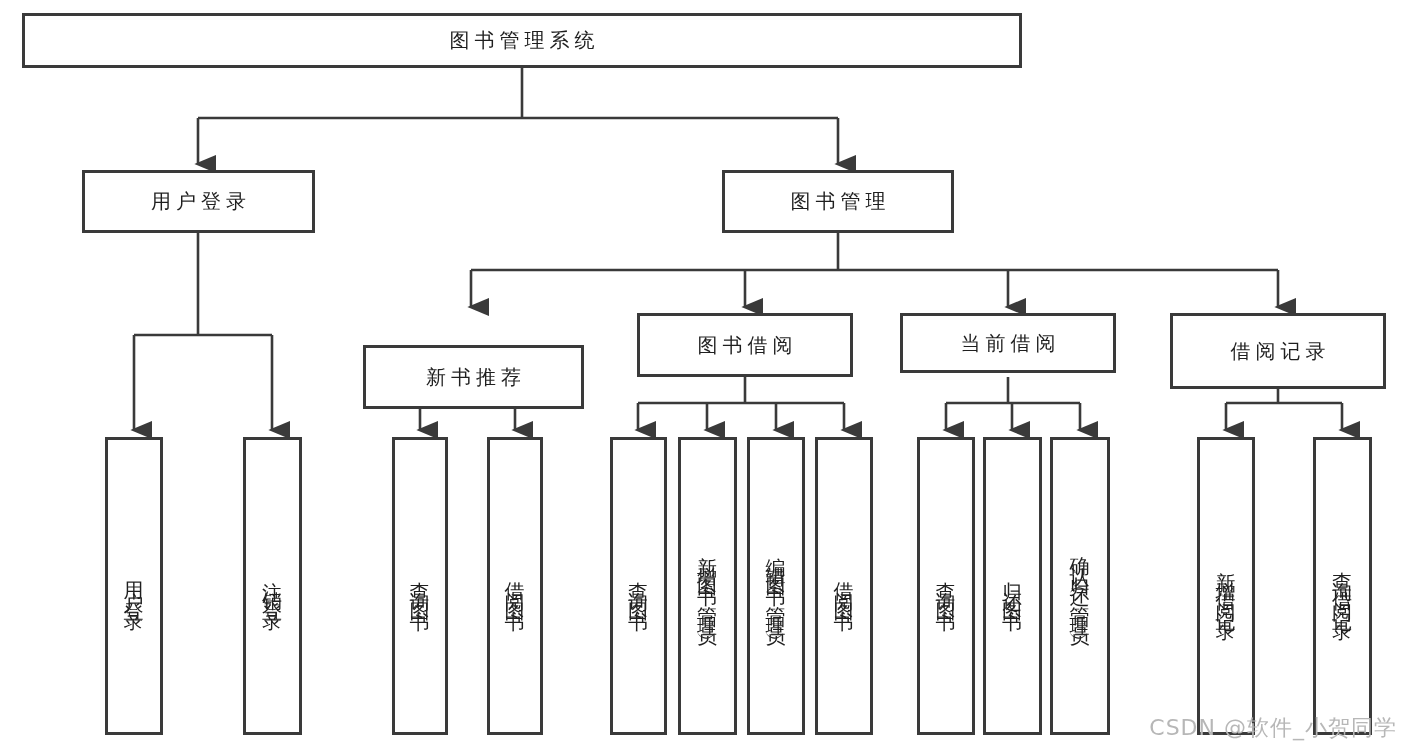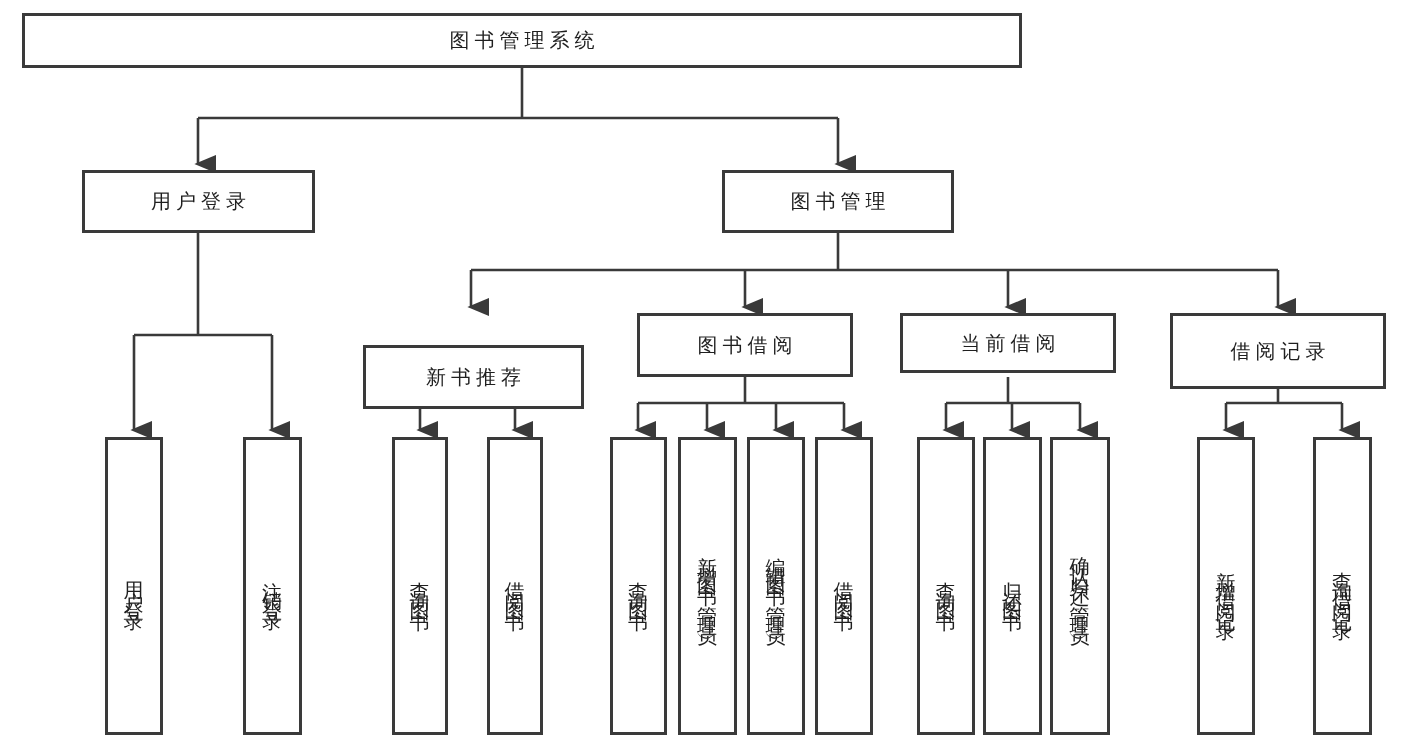--- a/index.html
+++ b/index.html
@@ -138,13 +138,14 @@
   <div class="node v-node" style="left:747px; top:437px; width:58px; height:298px;">编辑图书（管理员）</div>
   <div class="node v-node" style="left:815px; top:437px; width:58px; height:298px;">借阅图书</div>
 
   <div class="node v-node" style="left:917px; top:437px; width:58px; height:298px;">查询图书</div>
   <div class="node v-node" style="left:983px; top:437px; width:59px; height:298px;">归还图书</div>
   <div class="node v-node" style="left:1050px; top:437px; width:60px; height:298px;">确认归还（管理员）</div>
 
   <div class="node v-node" style="left:1197px; top:437px; width:58px; height:298px;">新增借阅记录</div>
   <div class="node v-node" style="left:1313px; top:437px; width:59px; height:298px;">查询借阅记录</div>
 
+  <div class="watermark">CSDN @软件_小贺同学</div>
 </div>
 
 </body></html>

